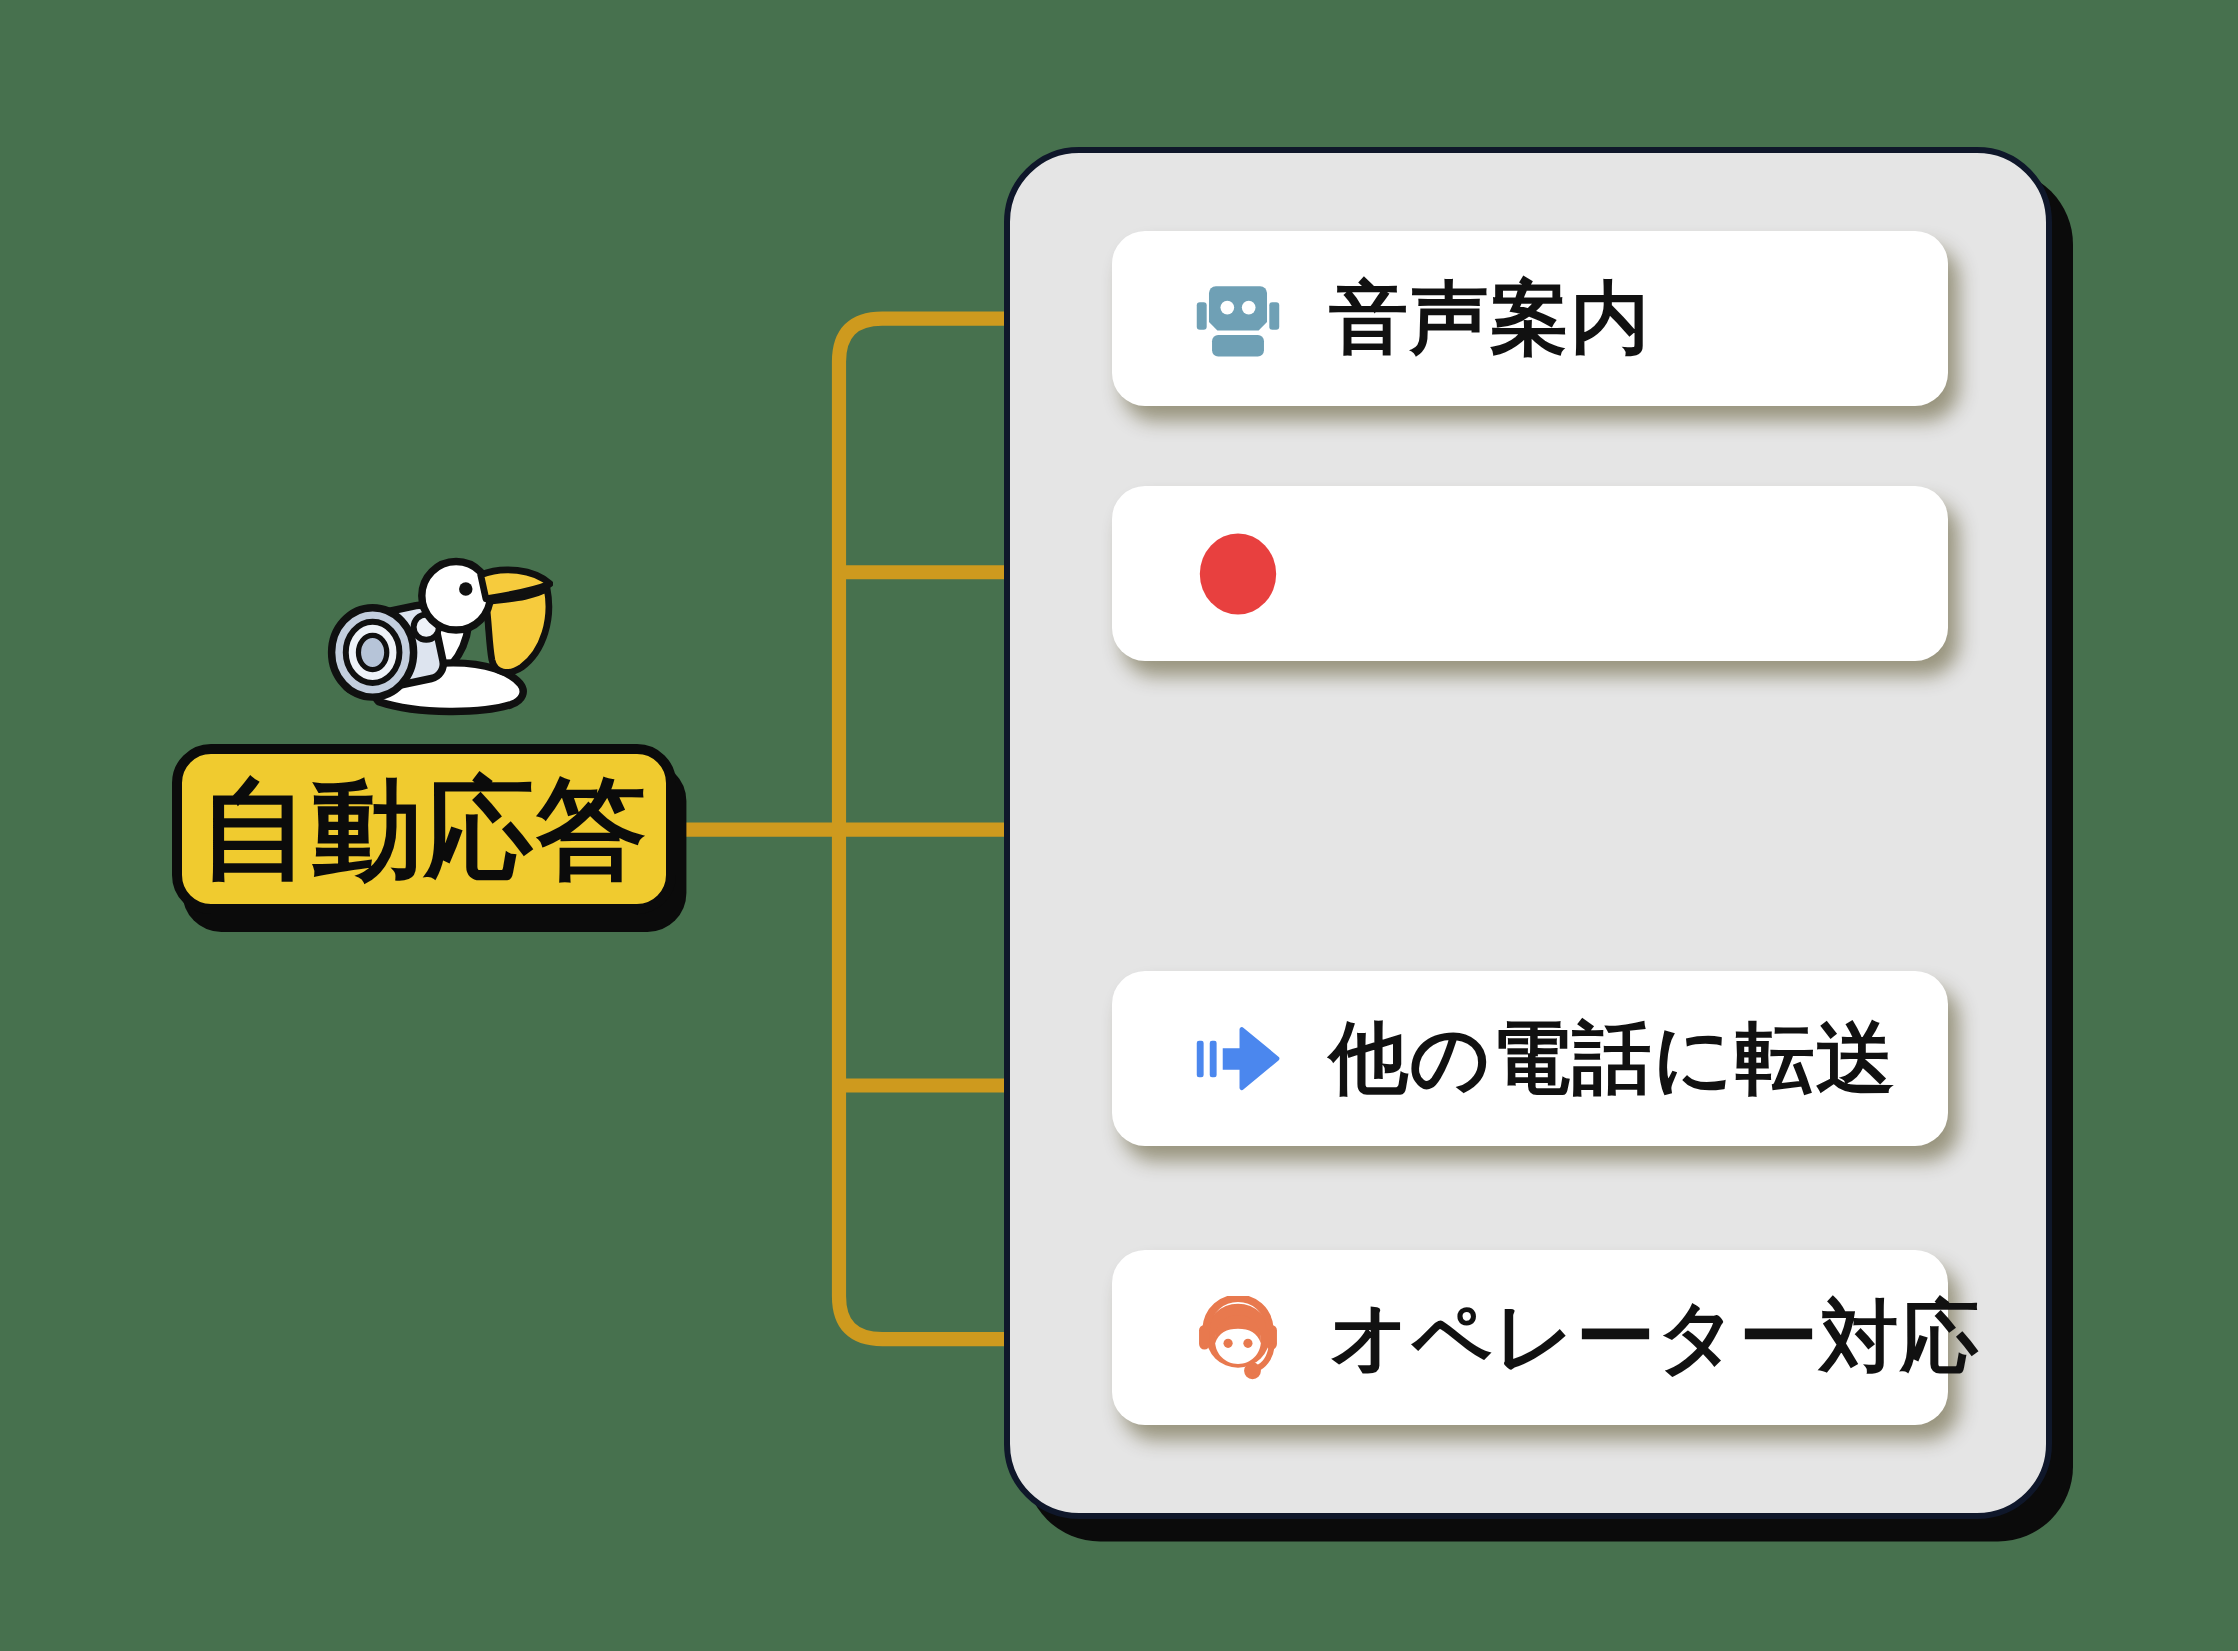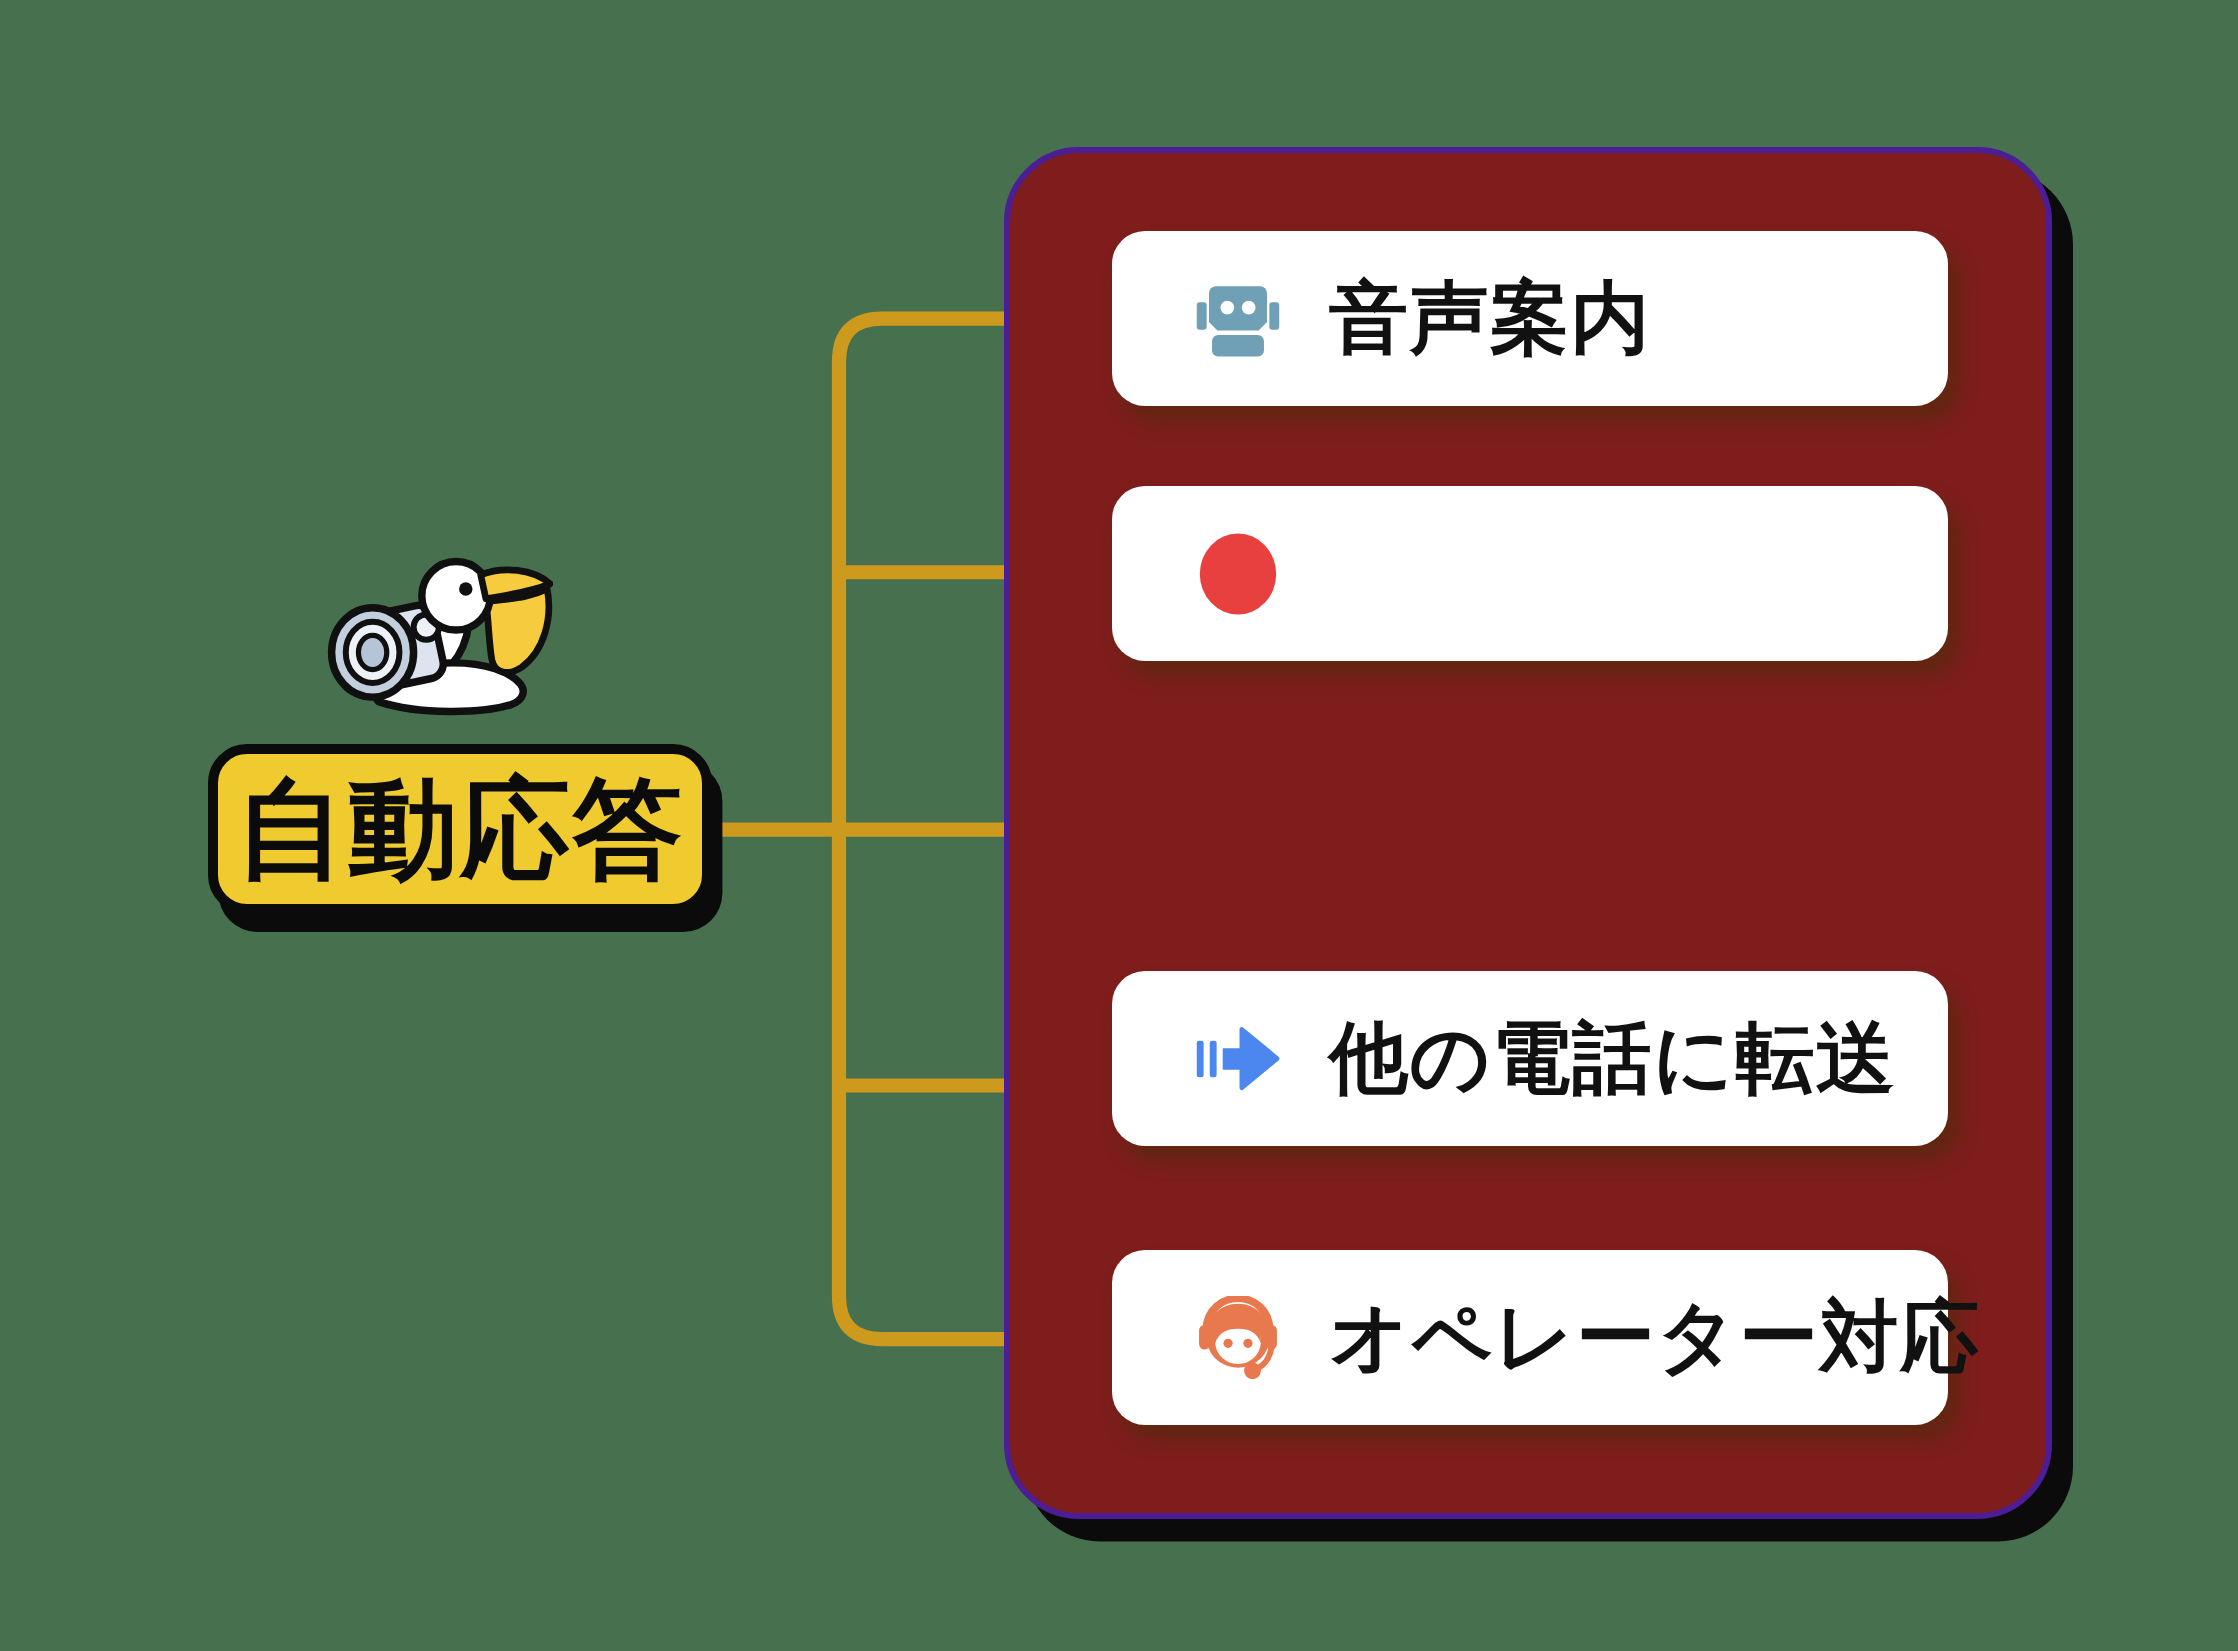--- a/index.html
+++ b/index.html
@@ -13,22 +13,22 @@
   svg{display:block;}
   .connectors{
     position:absolute;left:0;top:0;width:2239px;height:1651px;
     pointer-events:none;
   }
   
   .panel{
     position:absolute;
     left:1004px;top:147px;
     width:1048px;height:1372px;
-    background:#7f1d1d;
-    border:6px solid #4c1d95;
+    background:#e5e5e5;
+    border:6px solid #0f172a;
     border-radius:75px;
     box-shadow:21px 22.4px 0 #0B0B0B;
     box-sizing:border-box;
   }
   .card{
     position:absolute;
     left:102px;
     width:836px;height:175px;
     background:#FFFFFF;
     border-radius:33px;
@@ -46,21 +46,21 @@
   
   .source-box{
     position:absolute;
     left:172px;top:744px;
     width:504px;height:170px;
     background:#F0CB2F;
     border:10.4px solid #0B0B0B;
     border-radius:39px;
     box-shadow:10.4px 18px 0 #0B0B0B;
     box-sizing:border-box;
-    display:flex;align-items:center;justify-content:center;margin-left:36px;
+    display:flex;align-items:center;justify-content:center;
   }
   .source-box .label{
     font-size:110px;font-weight:700;color:#0B0B0B;
     letter-spacing:2.2px;white-space:nowrap;line-height:1;
   }
   .mascot{
     position:absolute;left:307px;top:554px;width:246px;height:170px;
   }
 </style>
 </head>

